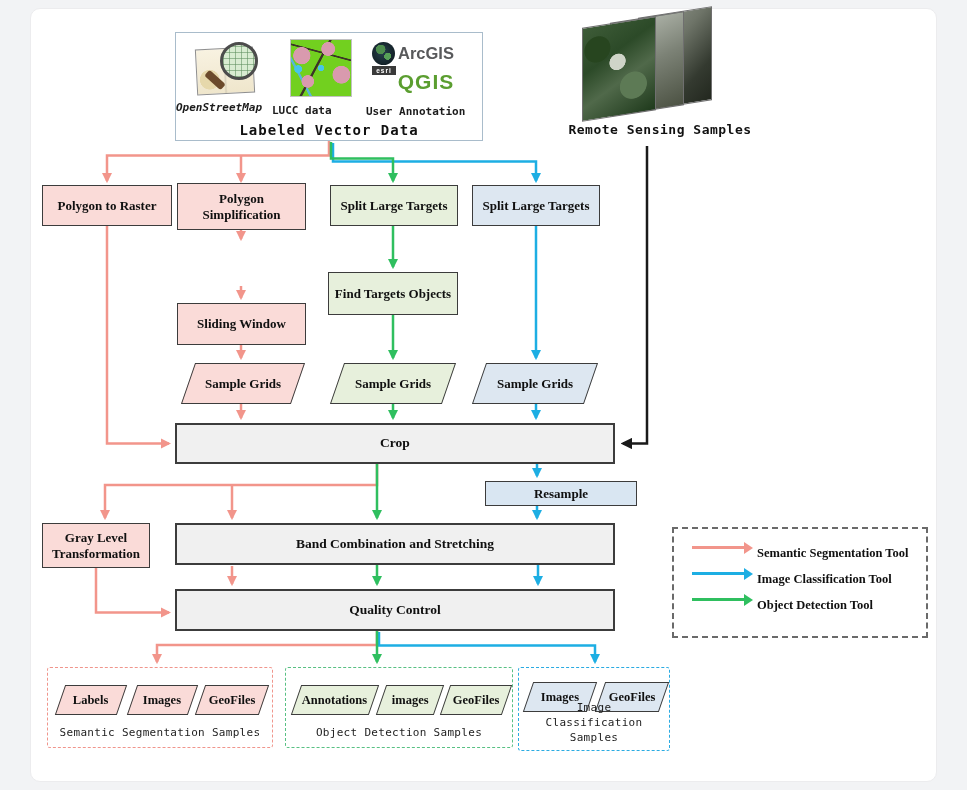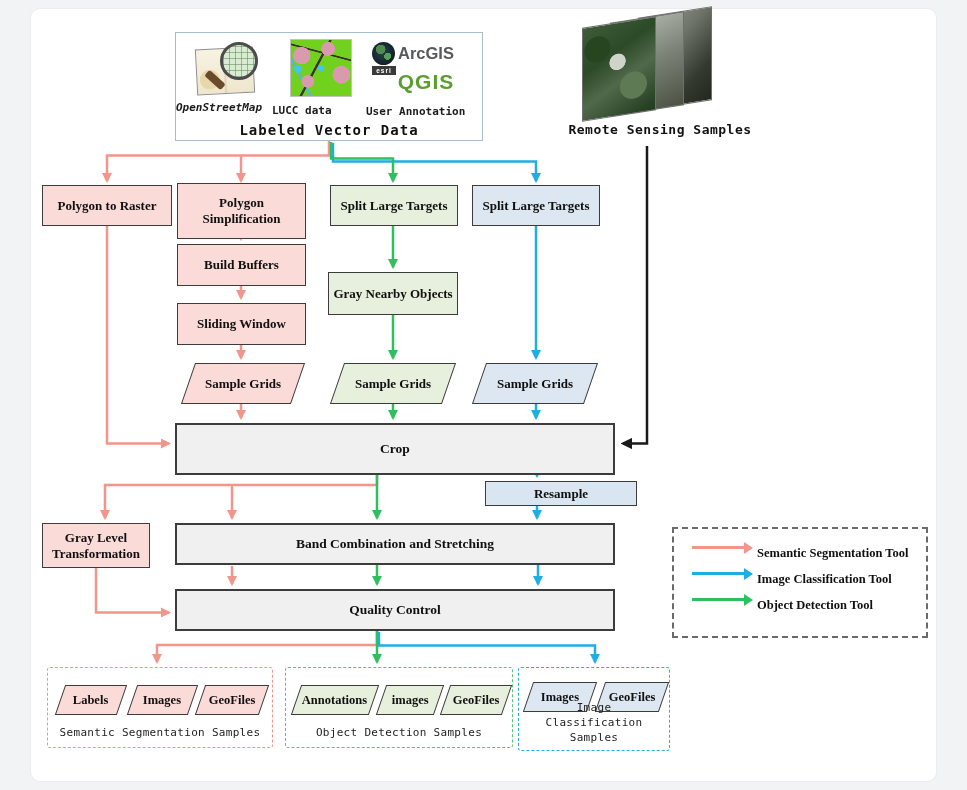--- a/index.html
+++ b/index.html
@@ -189,39 +189,38 @@
   </div>
 
   <div class="rs">
     <div class="rs-layer rs-back"></div>
     <div class="rs-layer rs-mid"></div>
     <div class="rs-layer rs-front"></div>
     <div class="rs-title">Remote Sensing Samples</div>
   </div>
 
   <div class="node fill-pink" style="left:42px;top:185px;width:130px;height:41px;">Polygon to Raster</div>
-  <div class="node fill-pink" style="left:177px;top:183px;width:129px;height:56px;">Polygon Simplification</div>
+  <div class="node fill-pink" style="left:177px;top:183px;width:129px;height:47px;">Polygon Simplification</div>
   <div class="node fill-green" style="left:330px;top:185px;width:128px;height:41px;">Split Large Targets</div>
   <div class="node fill-blue" style="left:472px;top:185px;width:128px;height:41px;">Split Large Targets</div>
 
-  <div class="node fill-pink" style="left:177px;top:244px;width:129px;height:42px;">Build Buffers</div>
   <div class="node fill-pink" style="left:177px;top:303px;width:129px;height:42px;">Sliding Window</div>
-  <div class="node fill-green" style="left:328px;top:272px;width:130px;height:43px;">Gray Nearby Objects</div>
+  <div class="node fill-green" style="left:328px;top:272px;width:130px;height:43px;">Find Targets Objects</div>
 
   <div class="node fill-pink para" style="left:188px;top:363px;width:110px;height:41px;">
       <span>Sample Grids</span>
     </div>
   <div class="node fill-green para" style="left:337px;top:363px;width:112px;height:41px;">
       <span>Sample Grids</span>
     </div>
   <div class="node fill-blue para" style="left:479px;top:363px;width:112px;height:41px;">
       <span>Sample Grids</span>
     </div>
 
-  <div class="node fill-gray" style="left:175px;top:423px;width:440px;height:52px;">Crop</div>
+  <div class="node fill-gray" style="left:175px;top:423px;width:440px;height:41px;">Crop</div>
   <div class="node fill-resample" style="left:485px;top:481px;width:152px;height:25px;">Resample</div>
   <div class="node fill-pink" style="left:42px;top:523px;width:108px;height:45px;">Gray Level Transformation</div>
   <div class="node fill-gray" style="left:175px;top:523px;width:440px;height:42px;">Band Combination and Stretching</div>
   <div class="node fill-gray" style="left:175px;top:589px;width:440px;height:42px;">Quality Control</div>
 
   <div class="group group-seg">
     <div class="out fill-pink" style="left:12px;top:17px;width:62px;height:30px;">
         <span>Labels</span>
       </div>
     <div class="out fill-pink" style="left:84px;top:17px;width:61px;height:30px;">

